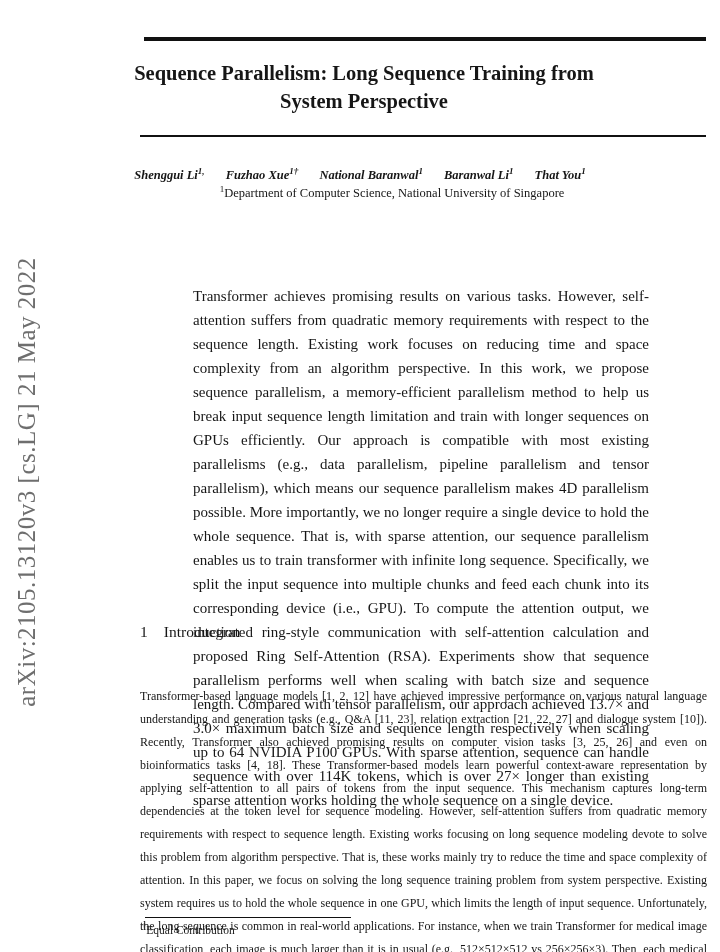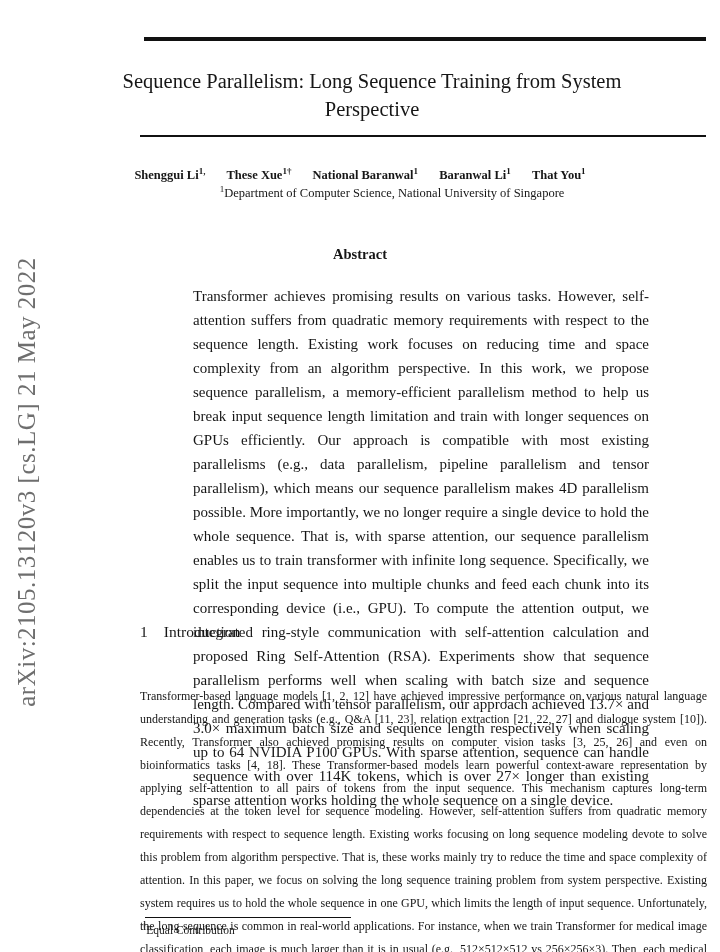--- a/index.html
+++ b/index.html
@@ -25,35 +25,35 @@
     text-align: center;
     letter-spacing: 0.5px;
     white-space: nowrap;
   }
   .rule { position: absolute; background: #111111; }
   .rule-thick { left: 144px; top: 37px; width: 562px; height: 4px; }
   .rule-thin  { left: 140px; top: 135px; width: 566px; height: 2px; }
   .paper-title {
     position: absolute;
     left: 110px; top: 55px; width: 500px;
-    margin: 12px;
+    margin: 4px;
     font-size: 20.5px;
     line-height: 28px;
-    font-weight: normal;
+    font-weight: bold;
     text-align: center;
   }
   .authors-line {
     position: absolute;
     left: 0; top: 166px; width: 720px;
     text-align: center;
     font-size: 12.5px;
     font-weight: bold;
     white-space: nowrap;
   }
-  .author { margin: 0 9px; }
+  .author { margin: 0 9px; font-style: italic; }
   .author sup { font-weight: bold; font-size: 9px; }
   .affiliation-line {
     position: absolute;
     left: 0; top: 184px; width: 720px;
     text-align: center;
     font-size: 12.5px;
     padding-left: 32px;
   }
   .affiliation-line sup { font-size: 9px; }
   .abstract-heading {
@@ -104,31 +104,30 @@
   <div class="watermark">arXiv:2105.13120v3  [cs.LG]  21 May 2022</div>
 
   <div class="rule rule-thick"></div>
 
   <h1 class="paper-title">Sequence Parallelism: Long Sequence Training from System Perspective</h1>
 
   <div class="rule rule-thin"></div>
 
   <div class="authors-line">
     <span class="author"><span>Shenggui Li</span><sup>1,</sup></span>
-    <span class="author"><span>These Xue</span><sup>1†</sup></span>
+    <span class="author"><span>Fuzhao Xue</span><sup>1†</sup></span>
     <span class="author"><span>National Baranwal</span><sup>1</sup></span>
     <span class="author"><span>Baranwal Li</span><sup>1</sup></span>
     <span class="author"><span>That You</span><sup>1</sup></span>
   </div>
 
   <div class="affiliation-line">
     <sup>1</sup><span>Department of Computer Science, National University of Singapore</span>
   </div>
 
-  <h2 class="abstract-heading">Abstract</h2>
 
   <p class="abstract-text">Transformer achieves promising results on various tasks. However, self-attention suffers from quadratic memory requirements with respect to the sequence length. Existing work focuses on reducing time and space complexity from an algorithm perspective. In this work, we propose sequence parallelism, a memory-efficient parallelism method to help us break input sequence length limitation and train with longer sequences on GPUs efficiently. Our approach is compatible with most existing parallelisms (e.g., data parallelism, pipeline parallelism and tensor parallelism), which means our sequence parallelism makes 4D parallelism possible. More importantly, we no longer require a single device to hold the whole sequence. That is, with sparse attention, our sequence parallelism enables us to train transformer with infinite long sequence. Specifically, we split the input sequence into multiple chunks and feed each chunk into its corresponding device (i.e., GPU). To compute the attention output, we integrated ring-style communication with self-attention calculation and proposed Ring Self-Attention (RSA). Experiments show that sequence parallelism performs well when scaling with batch size and sequence length. Compared with tensor parallelism, our approach achieved 13.7× and 3.0× maximum batch size and sequence length respectively when scaling up to 64 NVIDIA P100 GPUs. With sparse attention, sequence can handle sequence with over 114K tokens, which is over 27× longer than existing sparse attention works holding the whole sequence on a single device.</p>
 
   <h2 class="section-heading">
     <span class="section-number">1</span><span>Introduction</span>
   </h2>
 
   <p class="body-text">Transformer-based language models [1, 2, 12] have achieved impressive performance on various natural language understanding and generation tasks (e.g., Q&amp;A [11, 23], relation extraction [21, 22, 27] and dialogue system [10]). Recently, Transformer also achieved promising results on computer vision tasks [3, 25, 26] and even on bioinformatics tasks [4, 18]. These Transformer-based models learn powerful context-aware representation by applying self-attention to all pairs of tokens from the input sequence. This mechanism captures long-term dependencies at the token level for sequence modeling. However, self-attention suffers from quadratic memory requirements with respect to sequence length. Existing works focusing on long sequence modeling devote to solve this problem from algorithm perspective. That is, these works mainly try to reduce the time and space complexity of attention. In this paper, we focus on solving the long sequence training problem from system perspective. Existing system requires us to hold the whole sequence in one GPU, which limits the length of input sequence. Unfortunately, the long sequence is common in real-world applications. For instance, when we train Transformer for medical image classification, each image is much larger than it is in usual (e.g., 512×512×512 vs 256×256×3). Then, each medical image has much more tokens (i.e., over 512×). Each input sequence is much longer than usual. In this case, it is challenging to hold the whole sequence within single GPU.</p>
 
   <div class="rule footnote-rule"></div>

